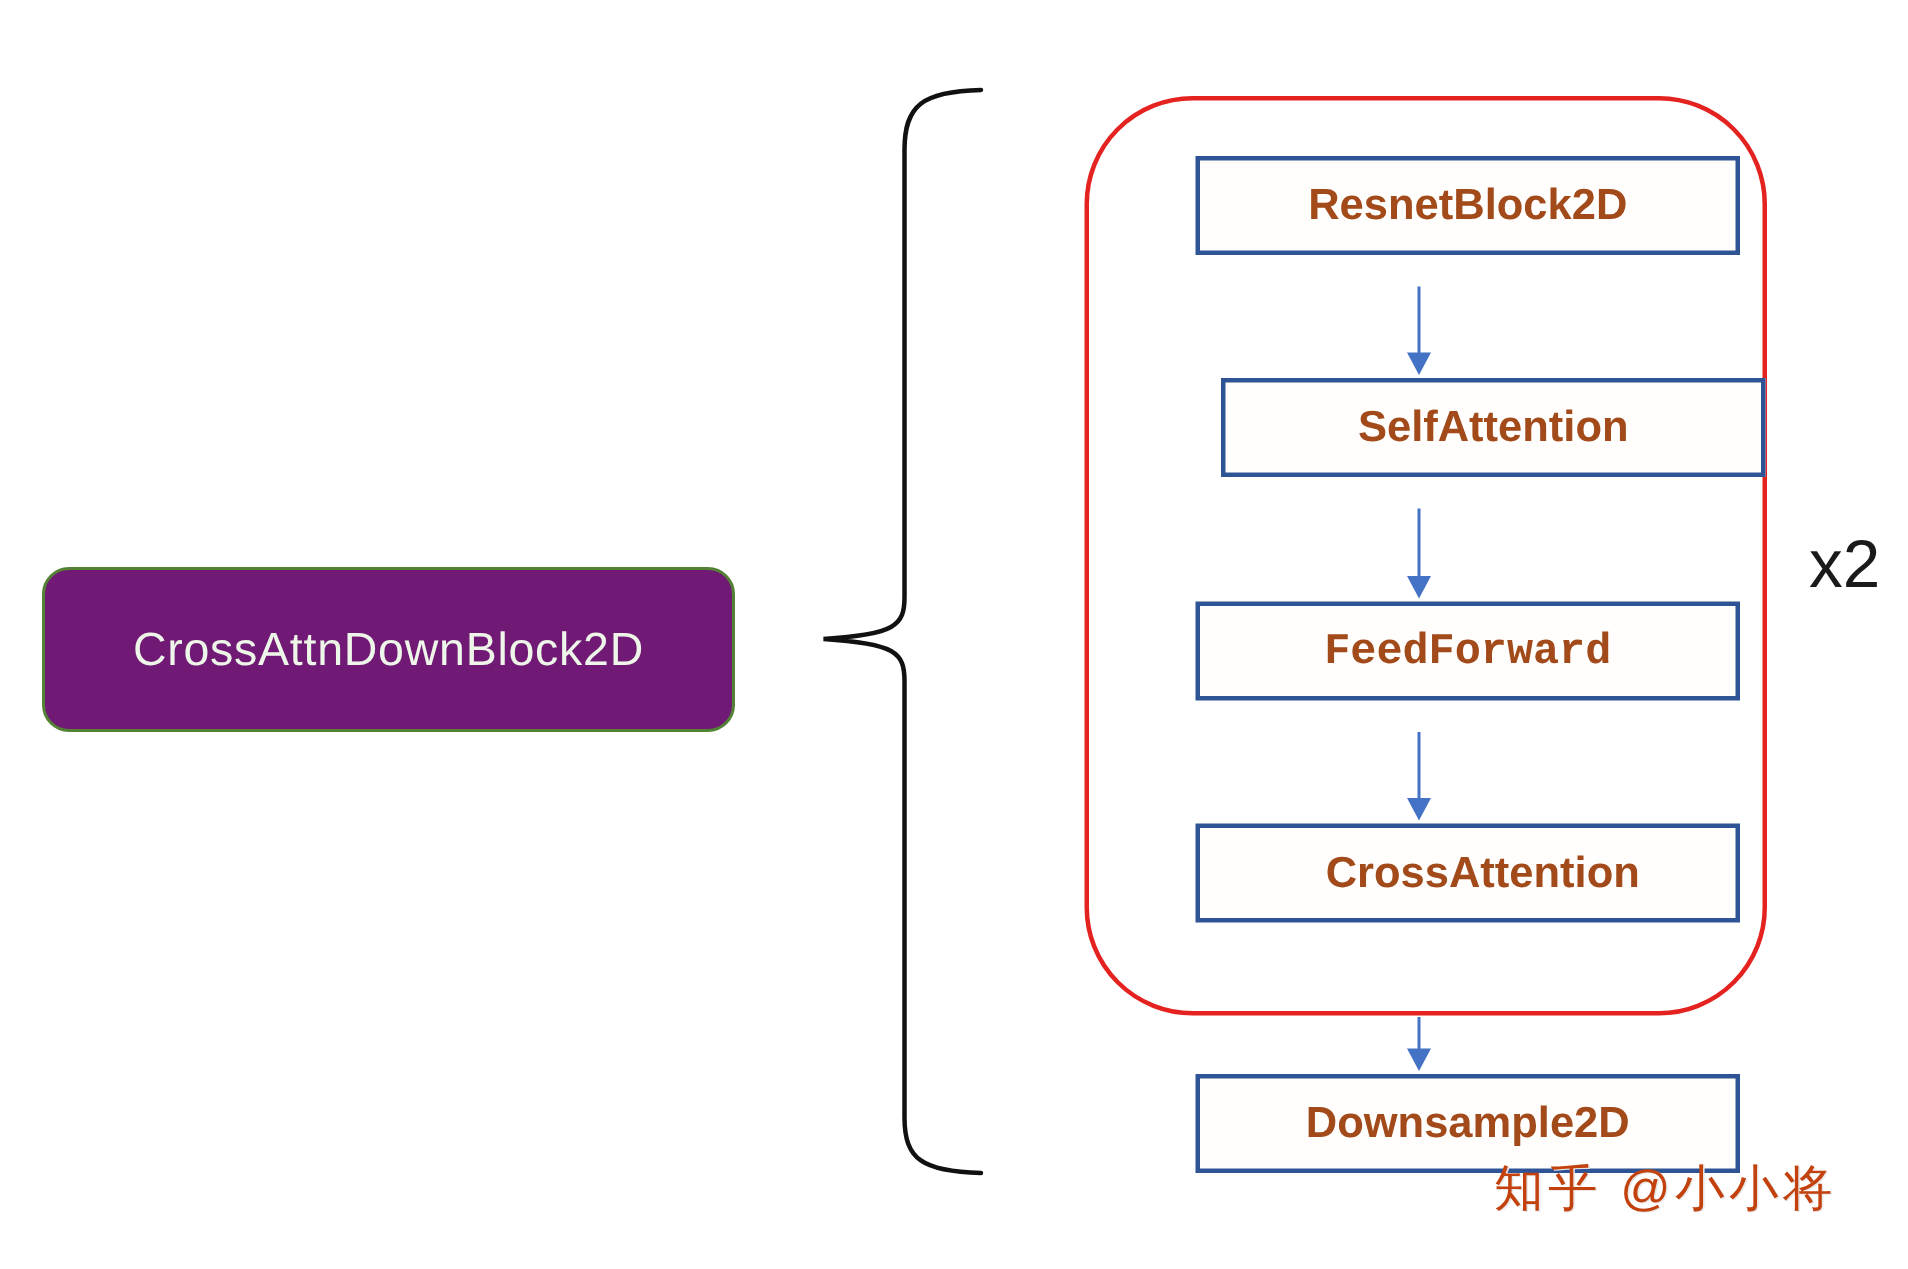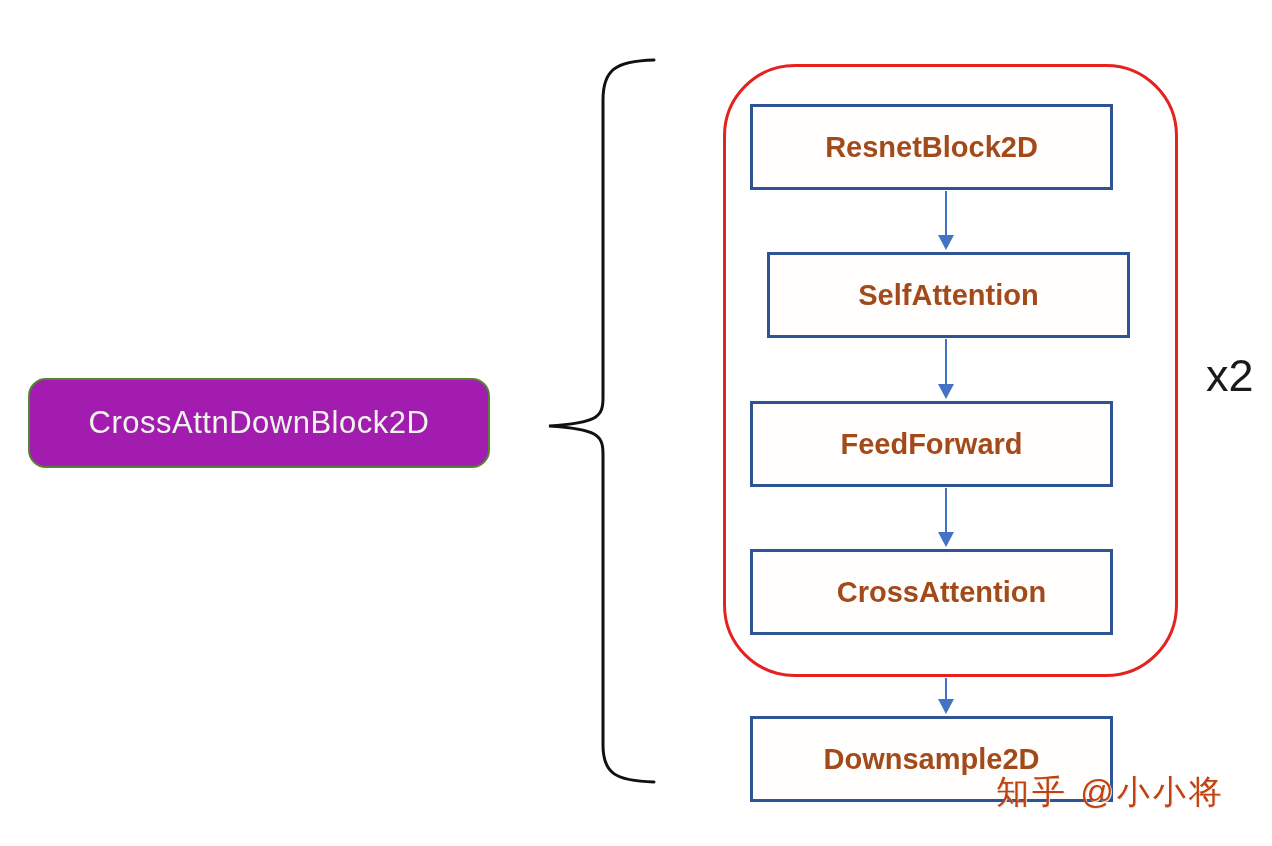--- a/index.html
+++ b/index.html
@@ -13,23 +13,23 @@
     width: 1272px;
     height: 846px;
     background: #ffffff;
     overflow: hidden;
   }
   .main-block {
     position: absolute;
     left: 28px;
     top: 378px;
     width: 462px;
-    height: 90px;
+    height: 110px;
     box-sizing: border-box;
-    background: #a21caf;
+    background: #701a75;
     border: 2px solid #548235;
     border-radius: 18px;
     display: flex;
     align-items: center;
     justify-content: center;
     color: #eef5e9;
     font-size: 31px;
     letter-spacing: 0.5px;
   }
   .overlay {
@@ -57,36 +57,36 @@
     top: 64px;
     width: 455px;
     height: 613px;
     box-sizing: border-box;
     border: 3.5px solid #e42320;
     border-radius: 72px;
     background: transparent;
   }
   .box {
     position: absolute;
-    left: 750px;
+    left: 797px;
     width: 363px;
-    height: 86px;
+    height: 66px;
     box-sizing: border-box;
     background: #fffefc;
     border: 3px solid #2f5496;
     display: flex;
     align-items: center;
     justify-content: center;
     color: #a24a1a;
     font-size: 29px;
     font-weight: bold;
   }
   .box-1 { top: 104px; }
   .box-2 { top: 252px; margin-left: 17px; }
-  .box-3 { top: 401px; }
+  .box-3 { top: 401px; font-family: Liberation Mono, monospace; }
   .box-4 { top: 549px; padding-left: 20px; }
   .box-out { top: 716px; }
   .repeat-label {
     position: absolute;
     left: 1206px;
     top: 350px;
     font-size: 45px;
     color: #1a1a1a;
   }
   .watermark {

